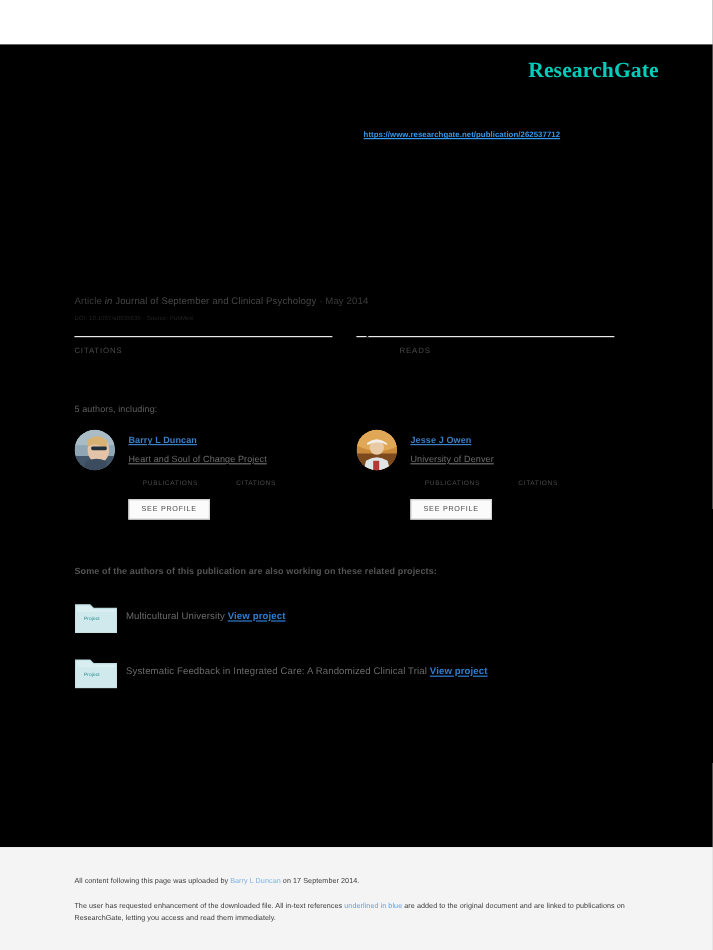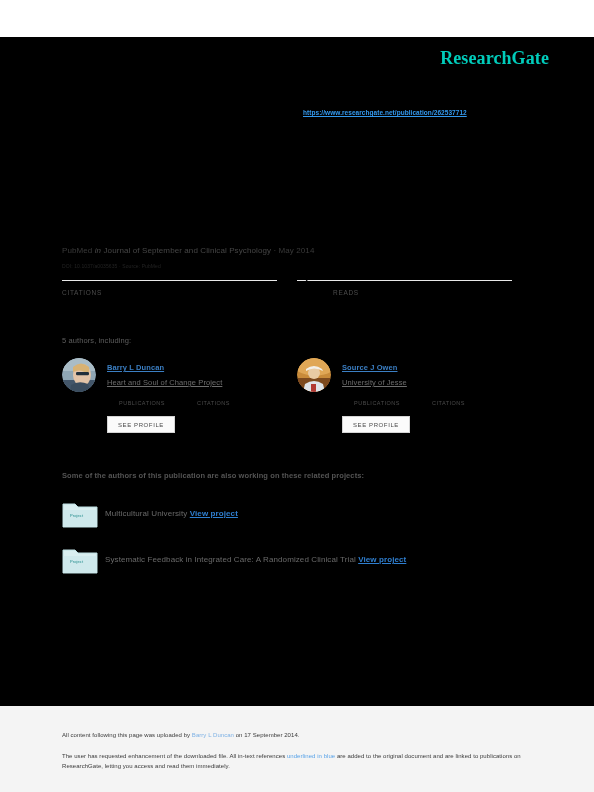--- a/index.html
+++ b/index.html
@@ -179,21 +179,21 @@
 
   <div class="rg-logo">ResearchGate</div>
 
   <div class="hidden-line l1">See discussions, stats, and author profiles for this publication at:</div>
 
   <a class="pub-url" href="#">https://www.researchgate.net/publication/262537712</a>
 
   <div class="hidden-title">Systematic client feedback and progress monitoring in couple therapy</div>
 
   <div class="article-line">
-    <span>PubMed</span>
+    <span>Article</span>
     <span class="kw">in</span>
     <span class="jname">Journal of September and Clinical Psychology</span>
     <span>·</span>
     <span>May 2014</span>
   </div>
 
   <div class="doi-line">DOI: 10.1037/a0035635 · Source: PubMed</div>
 
   <div class="stat-col c1">
     <div class="stat-rule"></div>
@@ -262,22 +262,22 @@
           <path d="M0 0 H34 V14 Q17 22 0 13 Z" fill="#e0a756"></path>
           <path d="M0 20 H34 V34 H0 Z" fill="#7d4a1e"></path>
           <circle cx="17" cy="15" r="6" fill="#e8cba4"></circle>
           <path d="M9 11 q8 -6 16 0 l1 2 q-9 -5 -17 0 z" fill="#f2efe8"></path>
           <path d="M8 26 q9 -6 18 0 l2 8 H6 z" fill="#dfe4e8"></path>
           <rect x="14" y="26" width="5" height="8" fill="#b13a33"></rect>
         </g>
       </svg>
     </div>
     <div class="author-body">
-      <a class="author-name" href="#">Source J Owen</a>
-      <div class="author-affil">University of Jesse</div>
+      <a class="author-name" href="#">Jesse J Owen</a>
+      <div class="author-affil">University of Denver</div>
     </div>
     <div class="author-stats">
       <div style="position:relative;">
         <div class="astat-value">219</div>
         <div class="astat-label">PUBLICATIONS</div>
       </div>
       <div style="position:relative;">
         <div class="astat-value">5,648</div>
         <div class="astat-label">CITATIONS</div>
       </div>

